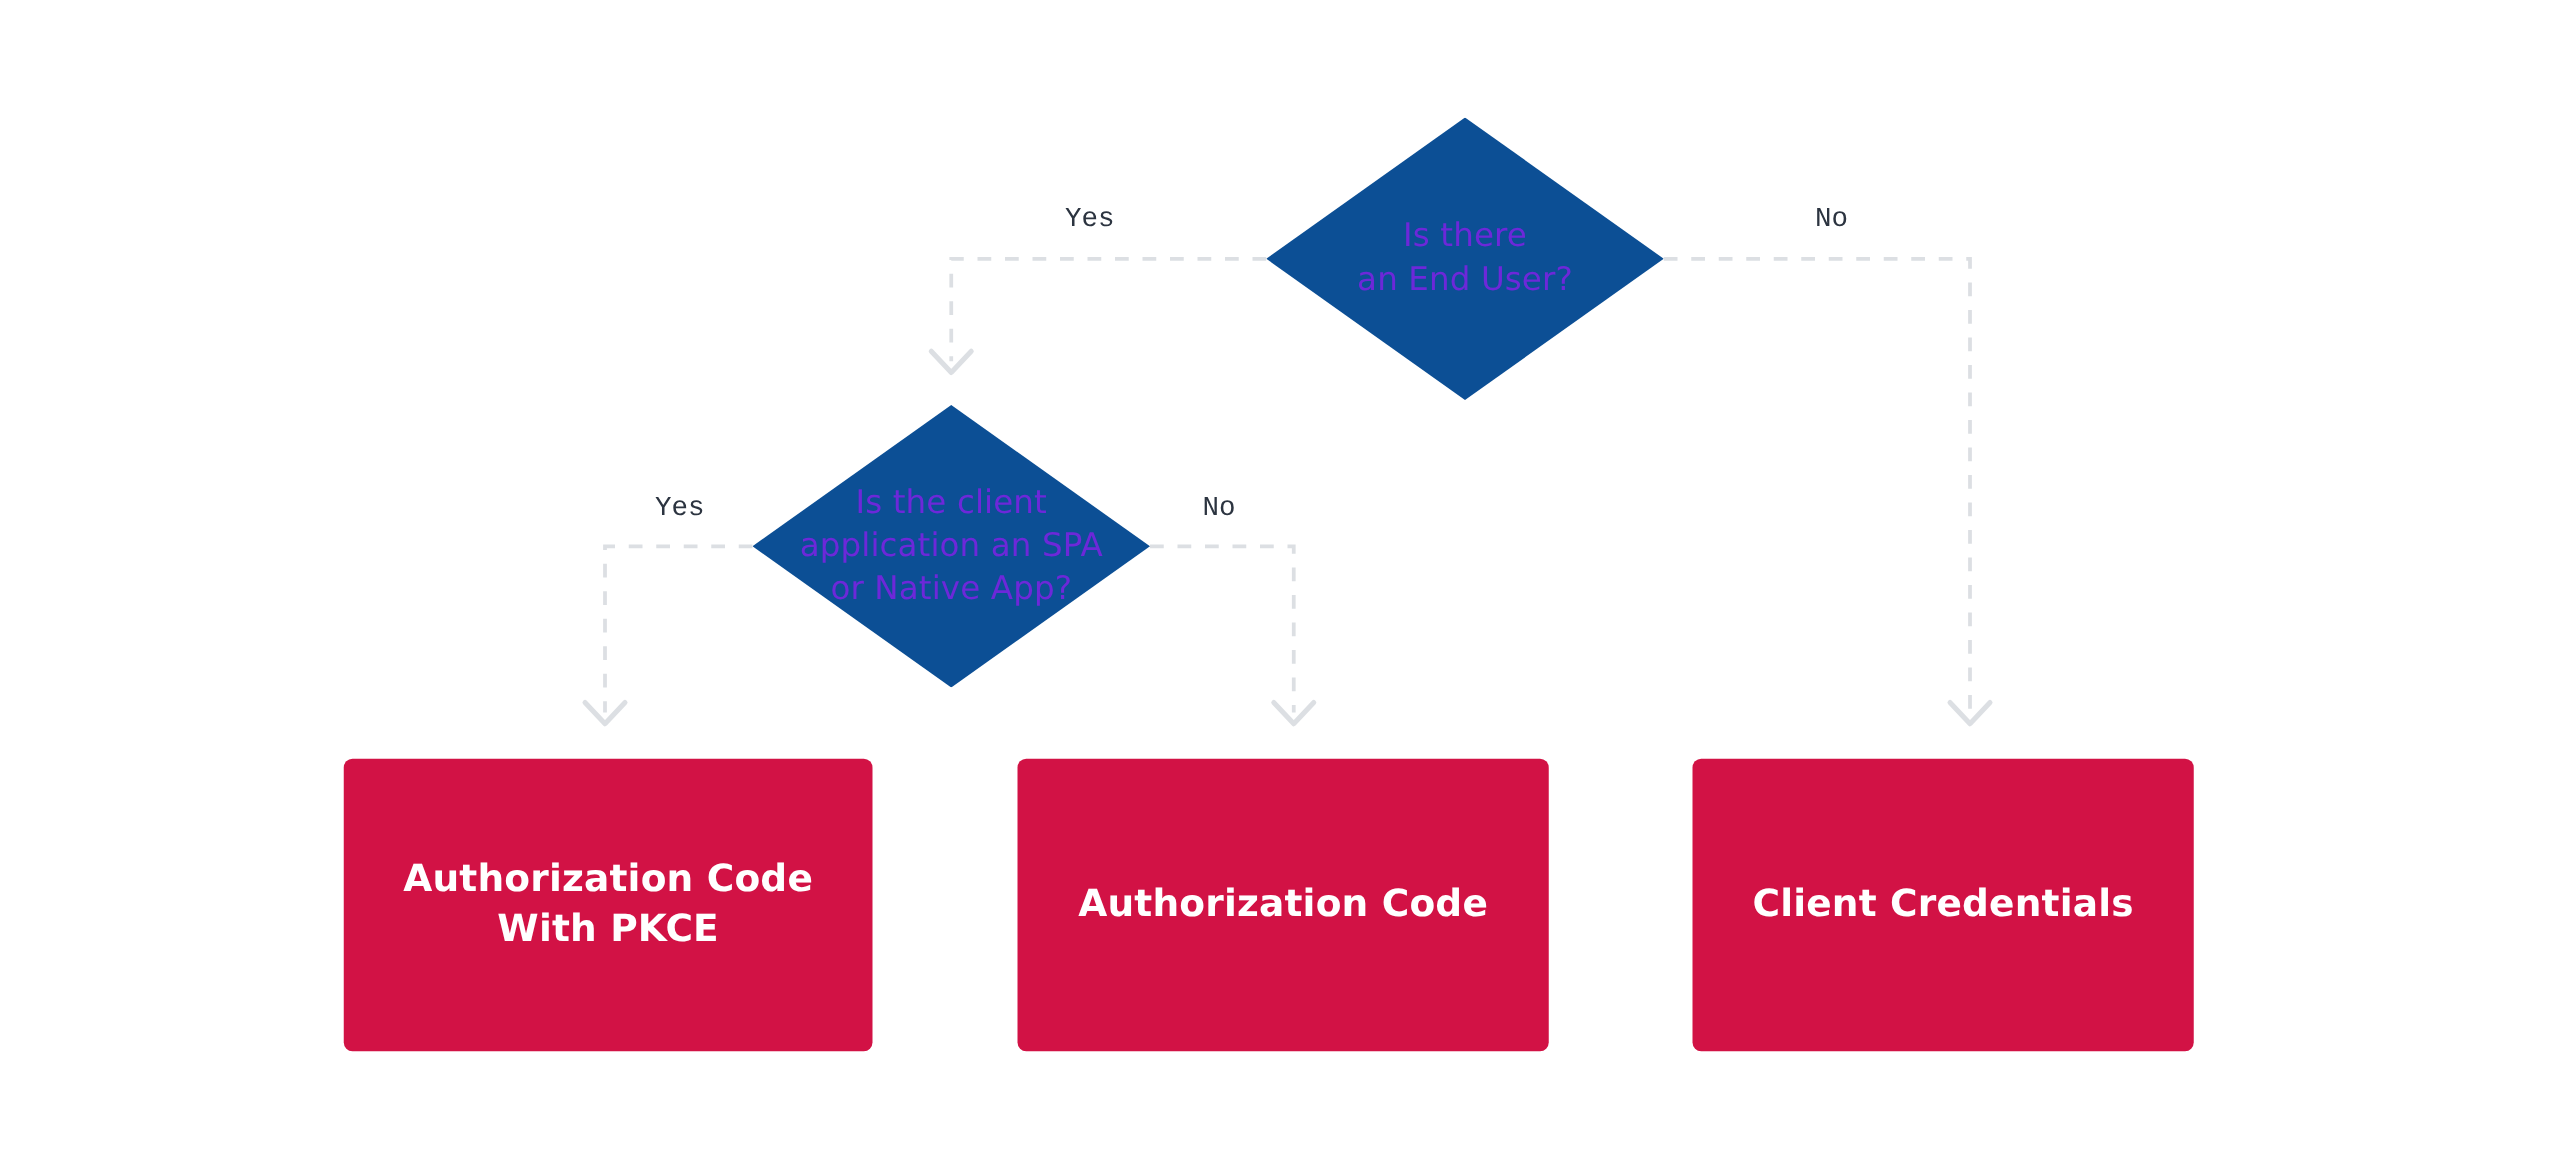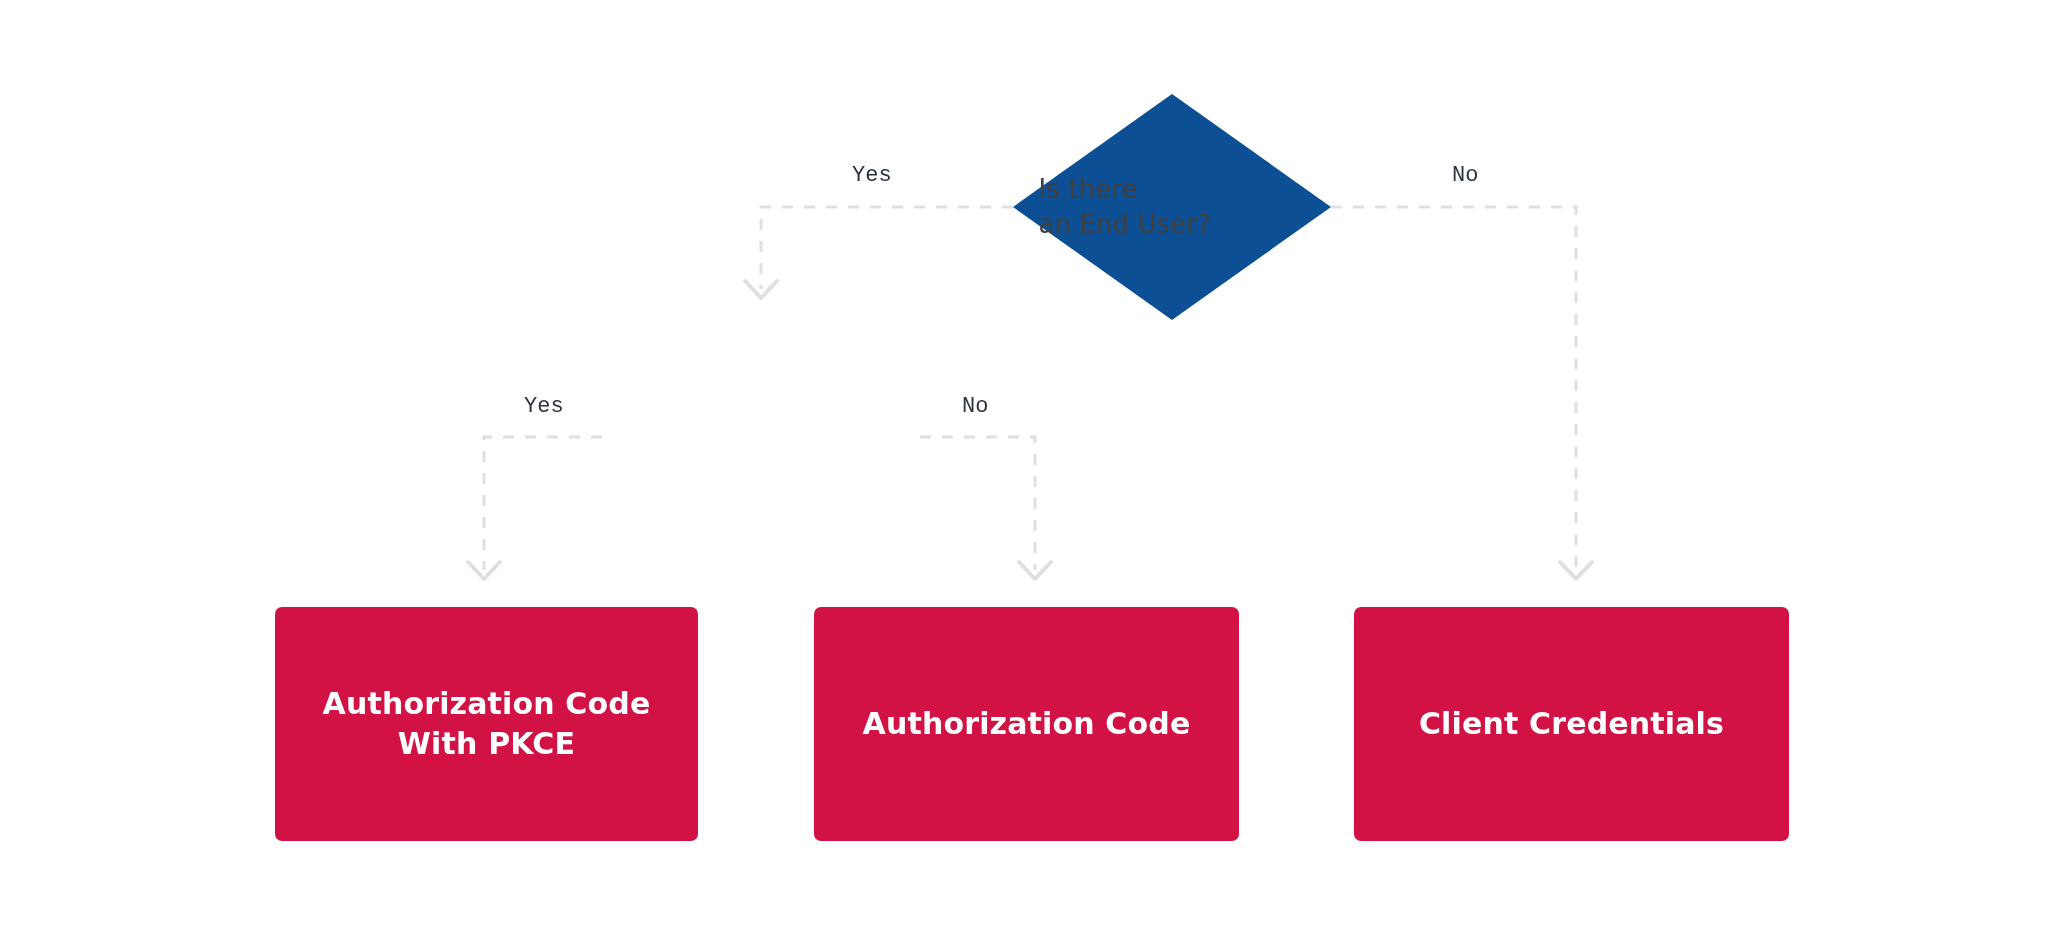--- a/index.html
+++ b/index.html
@@ -26,22 +26,22 @@
     width: 2048px;
     height: 936px;
   }
 
   
   .decision {
     position: absolute;
     display: flex;
     align-items: center;
     justify-content: center;
-    text-align: left;
-    color: #404040;
+    text-align: center;
+    color: #6d28d9;
     font-size: 26px;
     line-height: 1.33;
     font-weight: 400;
     letter-spacing: 0.1px;
     pointer-events: auto;
   }
   .decision .shape {
     position: absolute;
     left: 0; top: 0;
     width: 100%; height: 100%;
@@ -85,21 +85,21 @@
     letter-spacing: 0.15px;
     top: 607px;
     height: 234px;
   }
   .outcome .otext {
     white-space: pre-line;
     padding: 0 18px;
   }
   #outcome-pkce      { left: 275px;  width: 423px; }
   #outcome-authcode  { left: 814px;  width: 425px; }
-  #outcome-clientcred{ left: 1354px; width: 435px; }
+  #outcome-clientcred{ left: 1354px; width: 401px; }
 
   
   .edge-label {
     position: absolute;
     color: #2c3440;
     font-size: 22px;
     font-weight: 400;
     line-height: 1;
     white-space: nowrap;
     font-family: Liberation Mono, monospace;
@@ -128,20 +128,26 @@
     <path d="M 920 437 L 1035 437 L 1035 570" fill="none" stroke="#dcdfe3" stroke-width="3" stroke-dasharray="11 11" stroke-linecap="butt"></path>
     <path d="M 1019 562 L 1035 579 L 1051 562" fill="none" stroke="#dcdfe3" stroke-width="4" stroke-linecap="round" stroke-linejoin="round"></path>
   </svg>
 
   <div class="decision" id="decision-end-user">
     <span class="shape"></span>
     <span class="dtext">Is there
 an End User?</span>
   </div>
 
+  <div class="decision" id="decision-client-type">
+    <span class="shape"></span>
+    <span class="dtext">Is the client
+application an SPA
+or Native App?</span>
+  </div>
 
   <div class="edge-label" id="label-enduser-yes">Yes</div>
   <div class="edge-label" id="label-enduser-no">No</div>
   <div class="edge-label" id="label-clienttype-yes">Yes</div>
   <div class="edge-label" id="label-clienttype-no">No</div>
 
   <div class="outcome" id="outcome-pkce">
     <span class="otext">Authorization Code
 With PKCE</span>
   </div>

